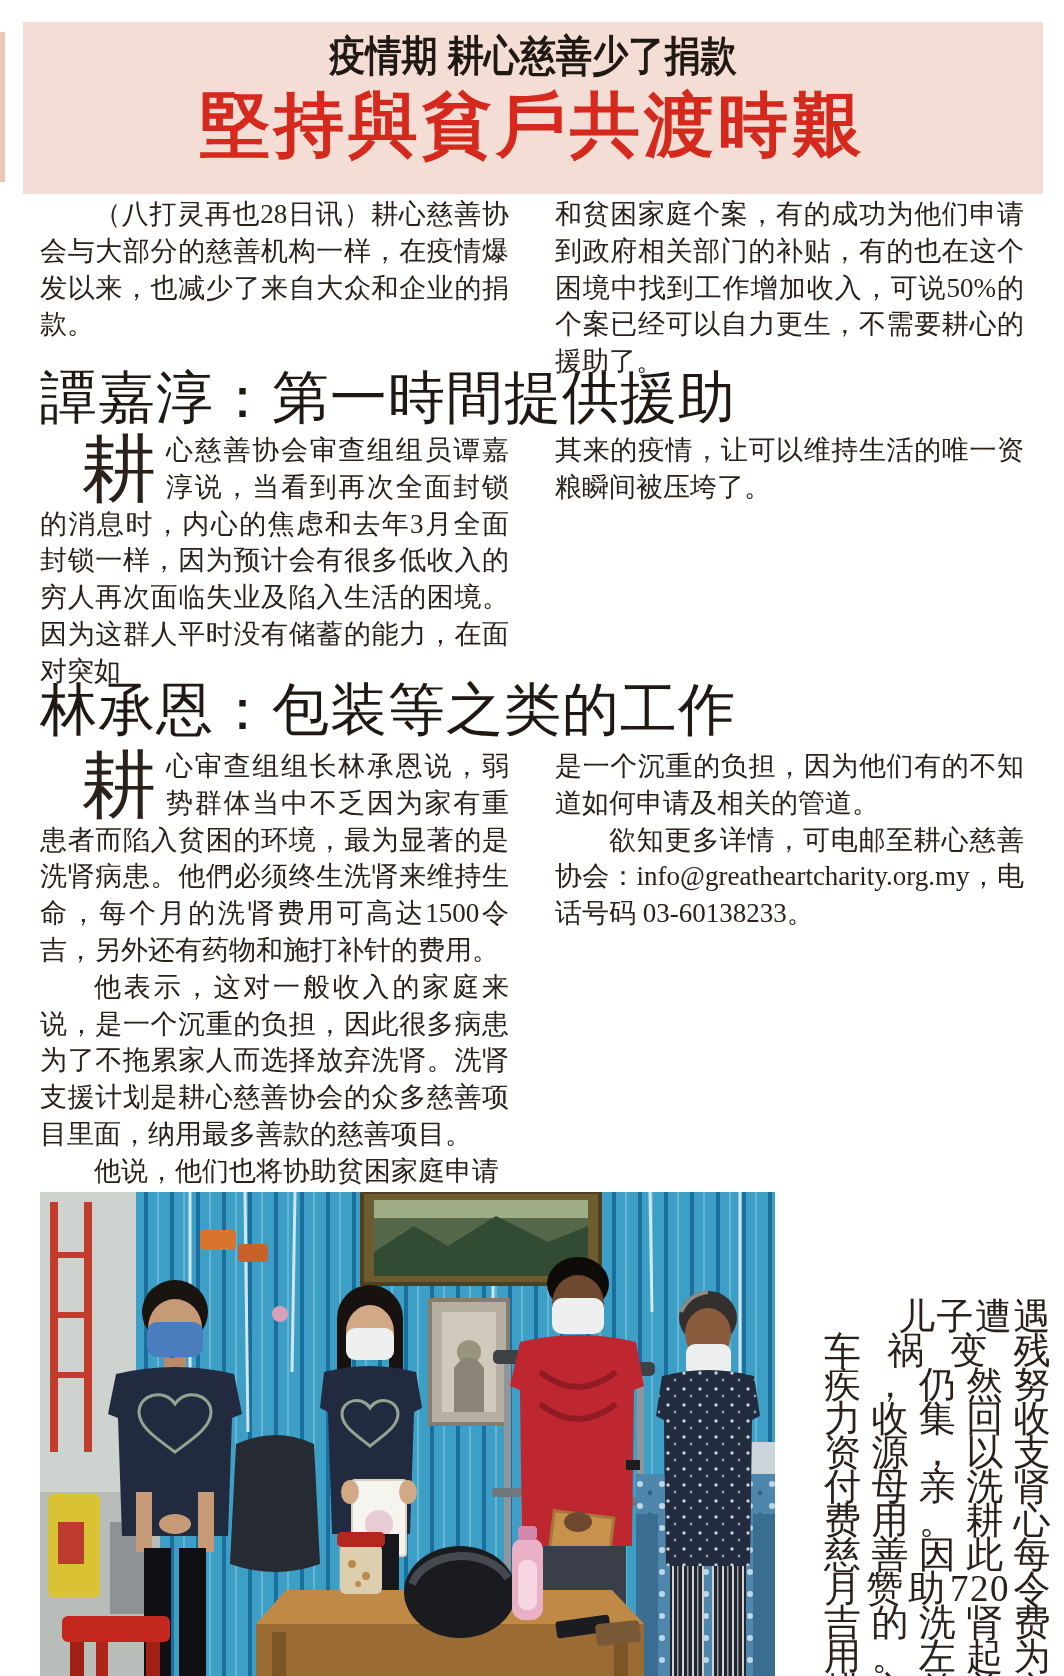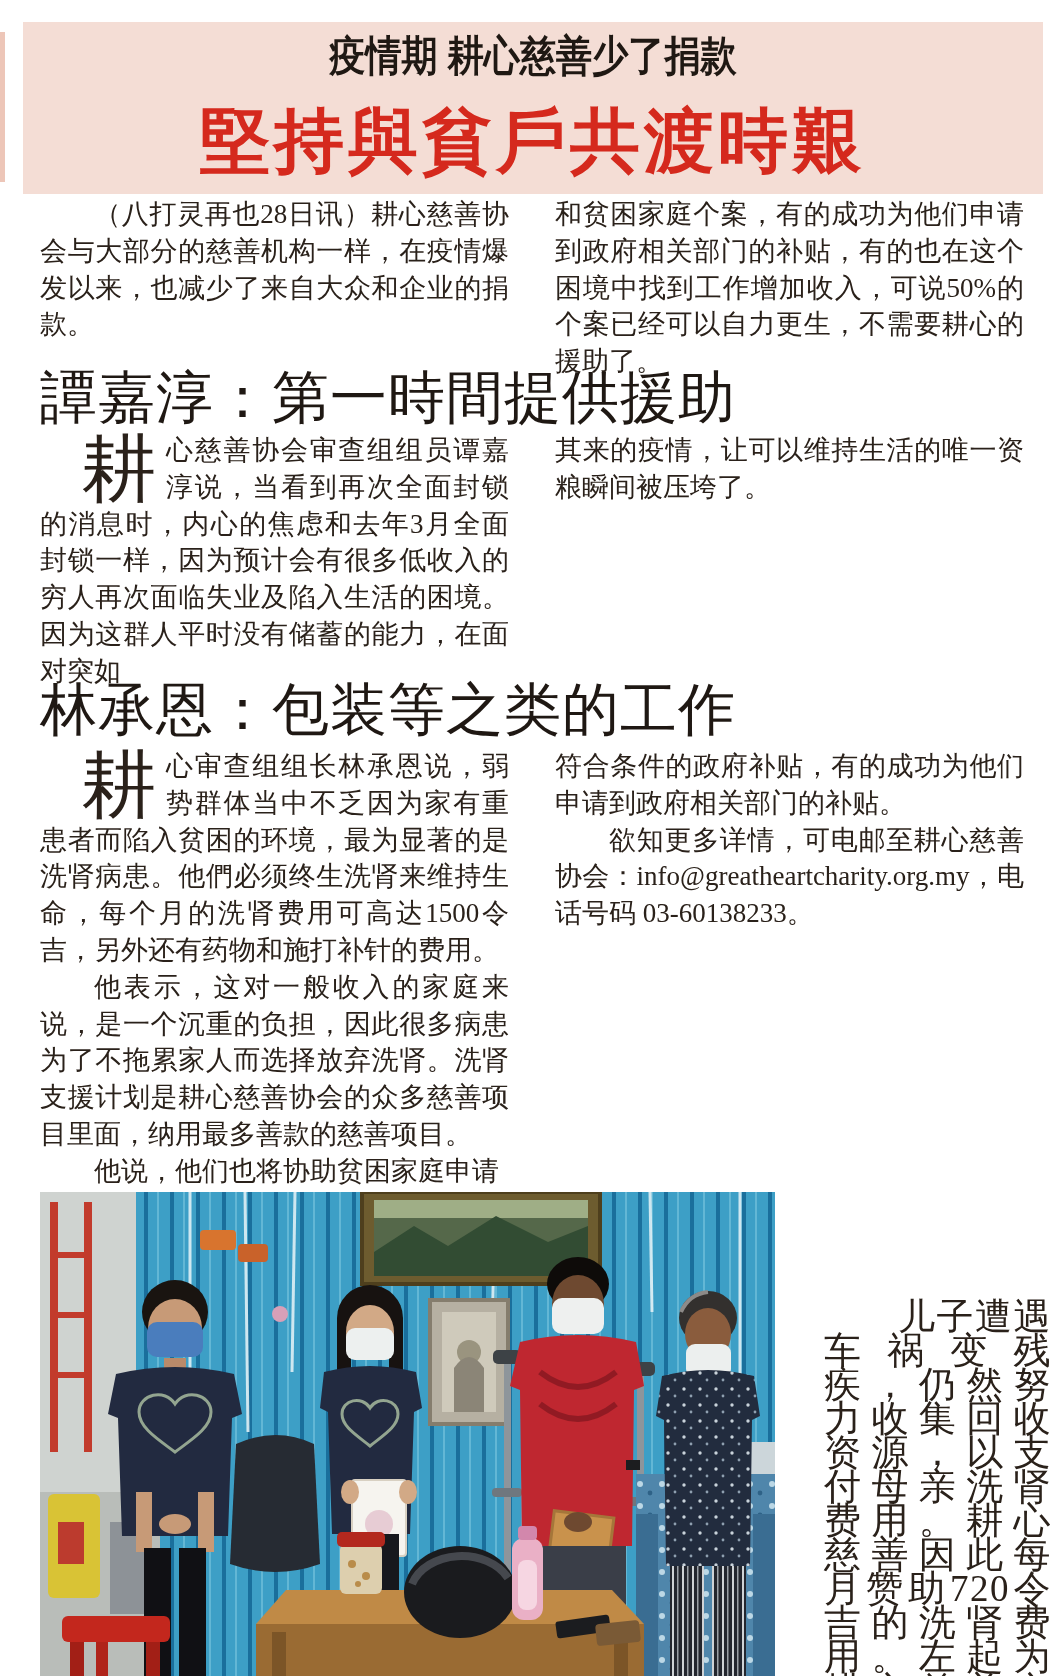--- a/index.html
+++ b/index.html
@@ -12,21 +12,21 @@
   .banner{
     position:absolute;left:23px;top:22px;width:1020px;height:172px;
     background:var(--banner-bg,#f4ddd5);text-align:center;
   }
   .kicker{
     margin-top:10px;font-family:"Liberation Sans","DejaVu Sans",sans-serif;
     font-weight:700;font-size:42px;line-height:48px;color:var(--heading-ink,#1f1813);
     transform:scaleX(.86);transform-origin:center;
   }
   .headline{
-    margin-top:22px;font-family:"Liberation Sans","DejaVu Sans",sans-serif;
+    margin-top:6px;font-family:"Liberation Sans","DejaVu Sans",sans-serif;
     font-weight:900;font-size:70px;line-height:78px;letter-spacing:4px;
     color:var(--headline-red,#d5291d);
   }
   .cols{position:absolute;left:40px;width:984px;display:flex;gap:46px;}
   .col{width:469px;}
   .para{margin:0;font-size:27px;line-height:36.8px;text-align:justify;color:var(--body-ink,#2a211a);}
   .para.ind{text-indent:2em;}
   .dropcap{
     float:left;font-size:74px;line-height:64px;padding-top:5px;
     margin:0 10px 0 42px;color:var(--body-ink,#2a211a);
@@ -87,21 +87,21 @@
 
 <div class="cols s2">
   <div class="col">
     <p class="para lead"><span class="dropcap">耕</span><span>心审查组组长林承恩说，弱势群体当中不乏因为家有重患者而陷入贫困的环境，最为显著的是洗肾病患。他們必须终生洗肾来维持生命，每个月的洗肾费用可高达1500令吉，另外还有药物和施打补针的费用。</span></p>
     <div>
         <p class="para ind">他表示，这对一般收入的家庭来说，是一个沉重的负担，因此很多病患为了不拖累家人而选择放弃洗肾。洗肾支援计划是耕心慈善协会的众多慈善项目里面，纳用最多善款的慈善项目。</p>
         <p class="para ind">他说，他们也将协助贫困家庭申请</p>
       </div>
   </div>
   <div class="col">
-      <p class="para">符合条件的政府补贴，有的成功为他们申请到政府相关部门的补贴。</p>
+      <p class="para">是一个沉重的负担，因为他们有的不知道如何申请及相关的管道。</p>
       <p class="para ind">欲知更多详情，可电邮至耕心慈善协会：info@greatheartcharity.org.my，电话号码 03-60138233。</p>
     </div>
 </div>
 
 <div class="photo">
   <svg viewBox="0 0 735 484" width="735" height="484" preserveAspectRatio="none">
     <defs>
       <pattern id="planks" width="26" height="40" patternUnits="userSpaceOnUse">
         <rect width="26" height="40" fill="#3d9fc6"></rect>
         <rect x="0" width="4" height="40" fill="#1a6f9c"></rect>

